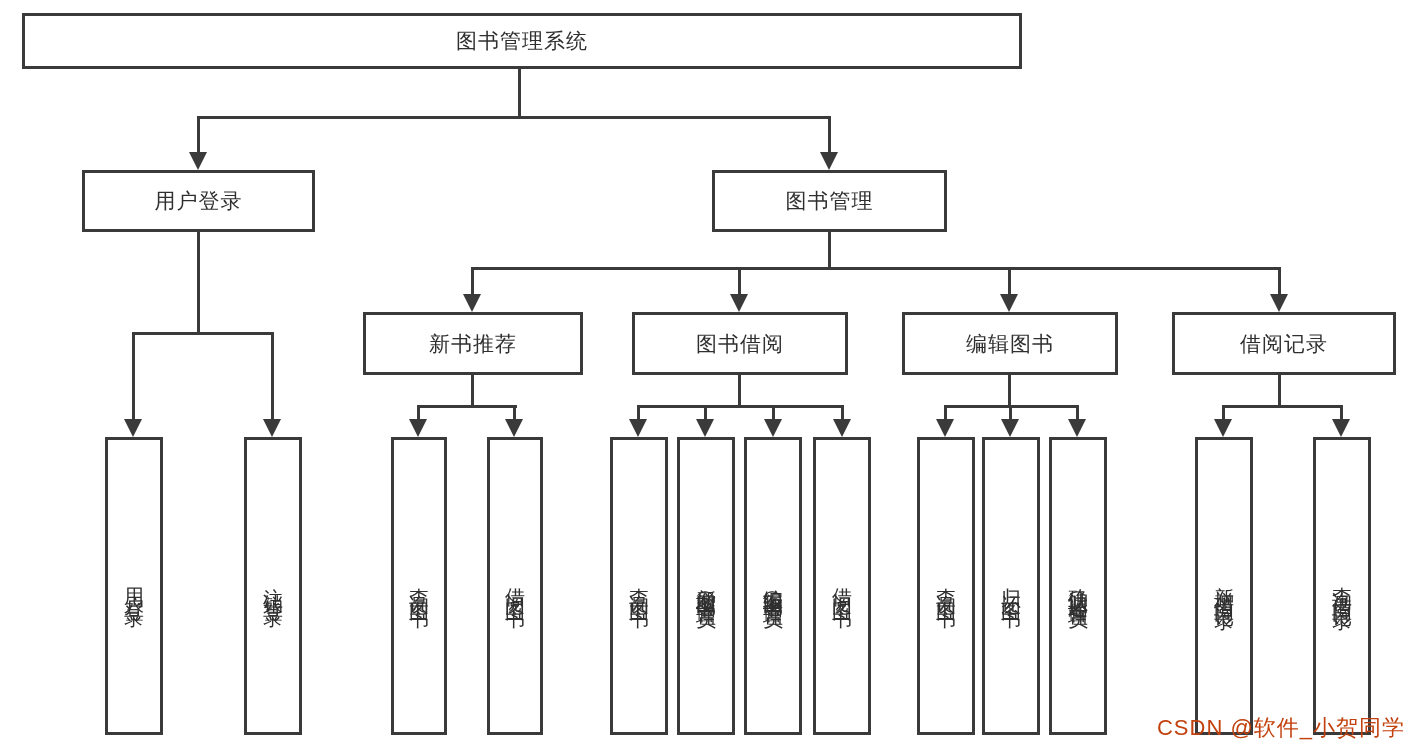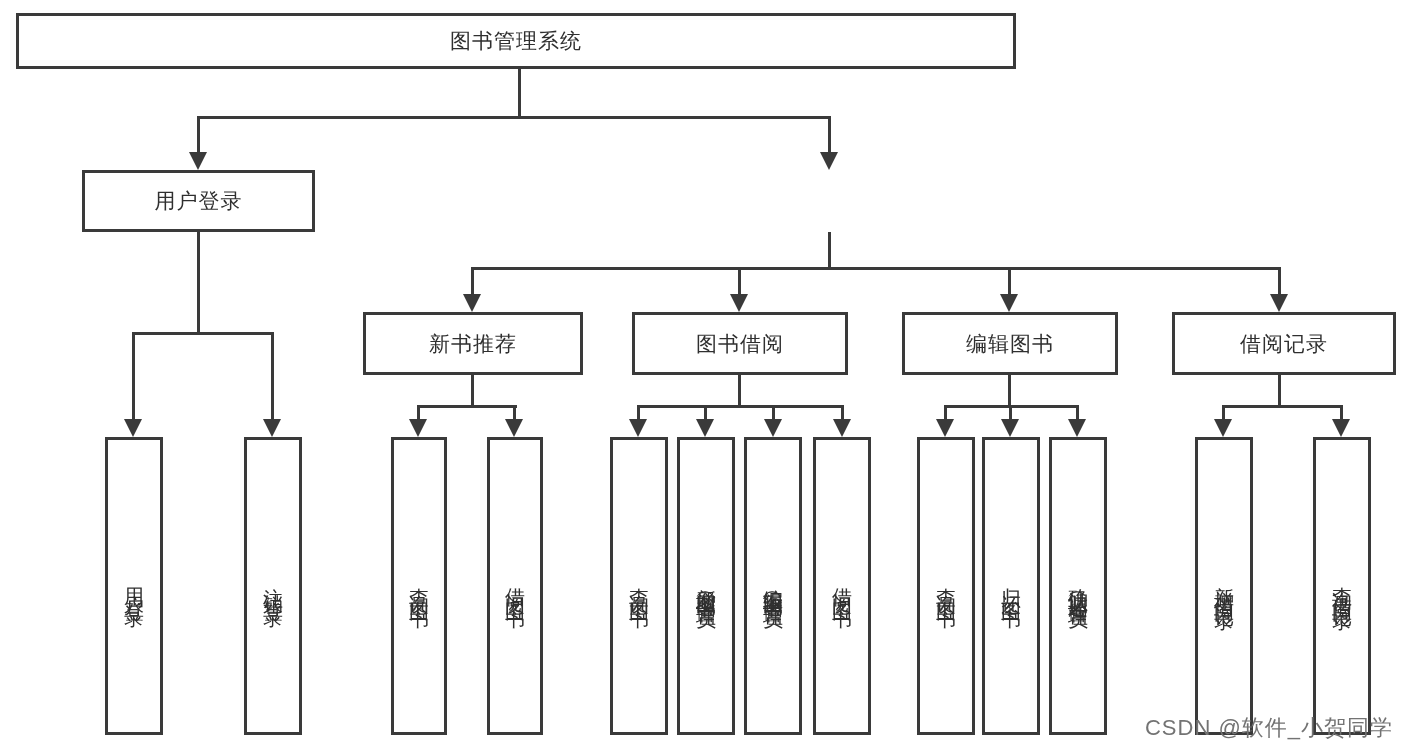--- a/index.html
+++ b/index.html
@@ -7,38 +7,39 @@
   .stage{position:relative;width:1405px;height:747px;background:#ffffff;overflow:hidden;color:#2f2f2f;}
   .node{position:absolute;box-sizing:border-box;border:3px solid #3a3a3a;background:#ffffff;
         display:flex;align-items:center;justify-content:center;font-size:21px;color:#2f2f2f;
         letter-spacing:1px;}
   .leaf{font-size:20px;}
   .vtext{writing-mode:vertical-rl;text-orientation:mixed;letter-spacing:7px;line-height:1.15;}
   .vl{position:absolute;width:3px;background:#3a3a3a;}
   .hl{position:absolute;height:3px;background:#3a3a3a;}
   .ar{position:absolute;width:0;height:0;border-left:9px solid transparent;
       border-right:9px solid transparent;border-top:18px solid #3a3a3a;}
-  .watermark{position:absolute;top:713px;right:12px;font-size:22px;color:#737373;
+  .watermark{position:absolute;top:713px;right:0;font-size:22px;color:#c2410c;
              letter-spacing:1px;z-index:10;white-space:nowrap;}
 </style>
 </head>
 <body>
 
 <div class="stage">
 
-  <div class="node" style="left:16px;top:13px;width:1000px;height:56px">图书管理系统</div>
+  <div class="node" style="left:22px;top:13px;width:1000px;height:56px">图书管理系统</div>
 
   <div class="vl" style="left:518px;top:68px;height:51px"></div>
   <div class="hl" style="left:197px;top:116px;width:634px"></div>
   <div class="vl" style="left:197px;top:116px;height:38px"></div>
   <div class="ar" style="left:189px;top:152px"></div>
   <div class="vl" style="left:828px;top:116px;height:38px"></div>
   <div class="ar" style="left:820px;top:152px"></div>
 
   <div class="node" style="left:82px;top:170px;width:233px;height:62px">用户登录</div>
+  <div class="node" style="left:712px;top:170px;width:235px;height:62px">图书管理</div>
 
   <div class="vl" style="left:197px;top:232px;height:103px"></div>
   <div class="hl" style="left:132px;top:332px;width:142px"></div>
   <div class="vl" style="left:132px;top:332px;height:89px"></div>
   <div class="ar" style="left:124px;top:419px"></div>
   <div class="vl" style="left:271px;top:332px;height:89px"></div>
   <div class="ar" style="left:263px;top:419px"></div>
 
   <div class="vl" style="left:828px;top:232px;height:38px"></div>
   <div class="hl" style="left:471px;top:267px;width:810px"></div>

